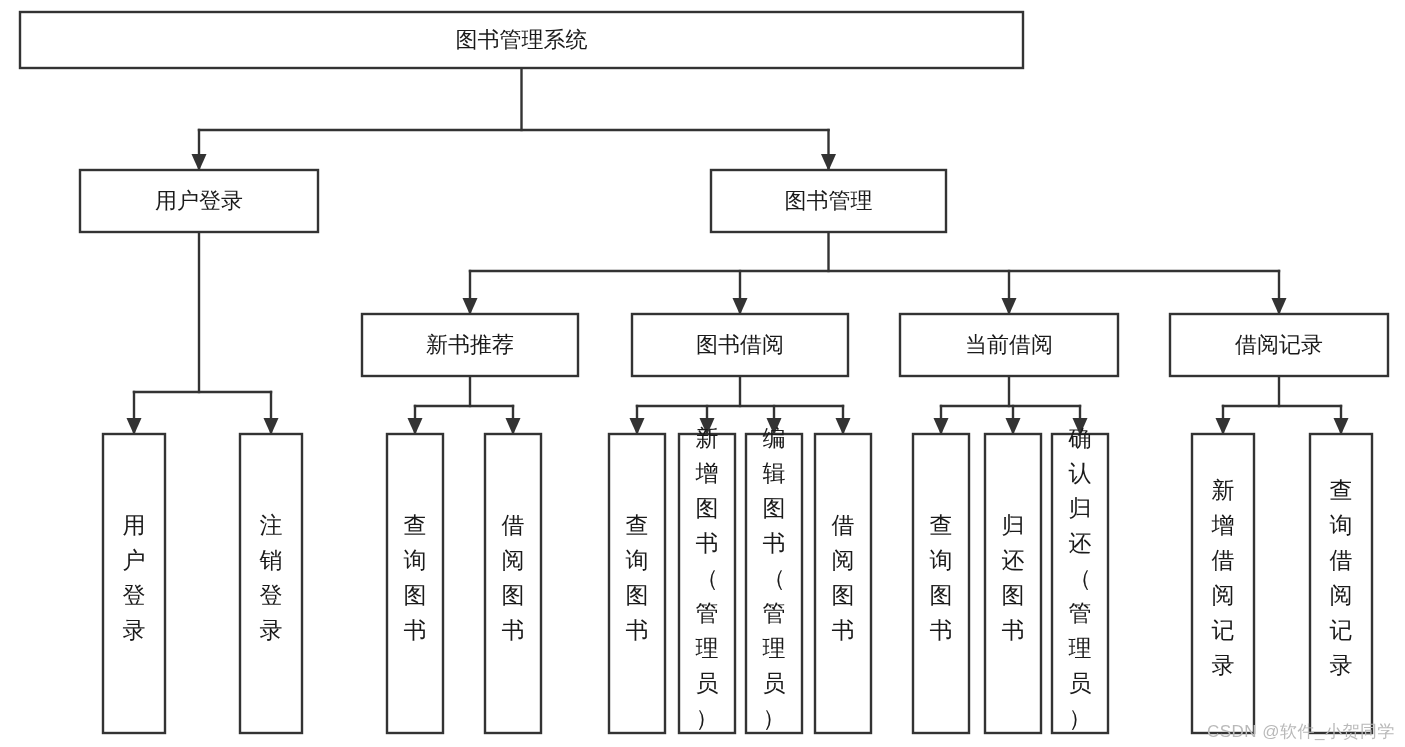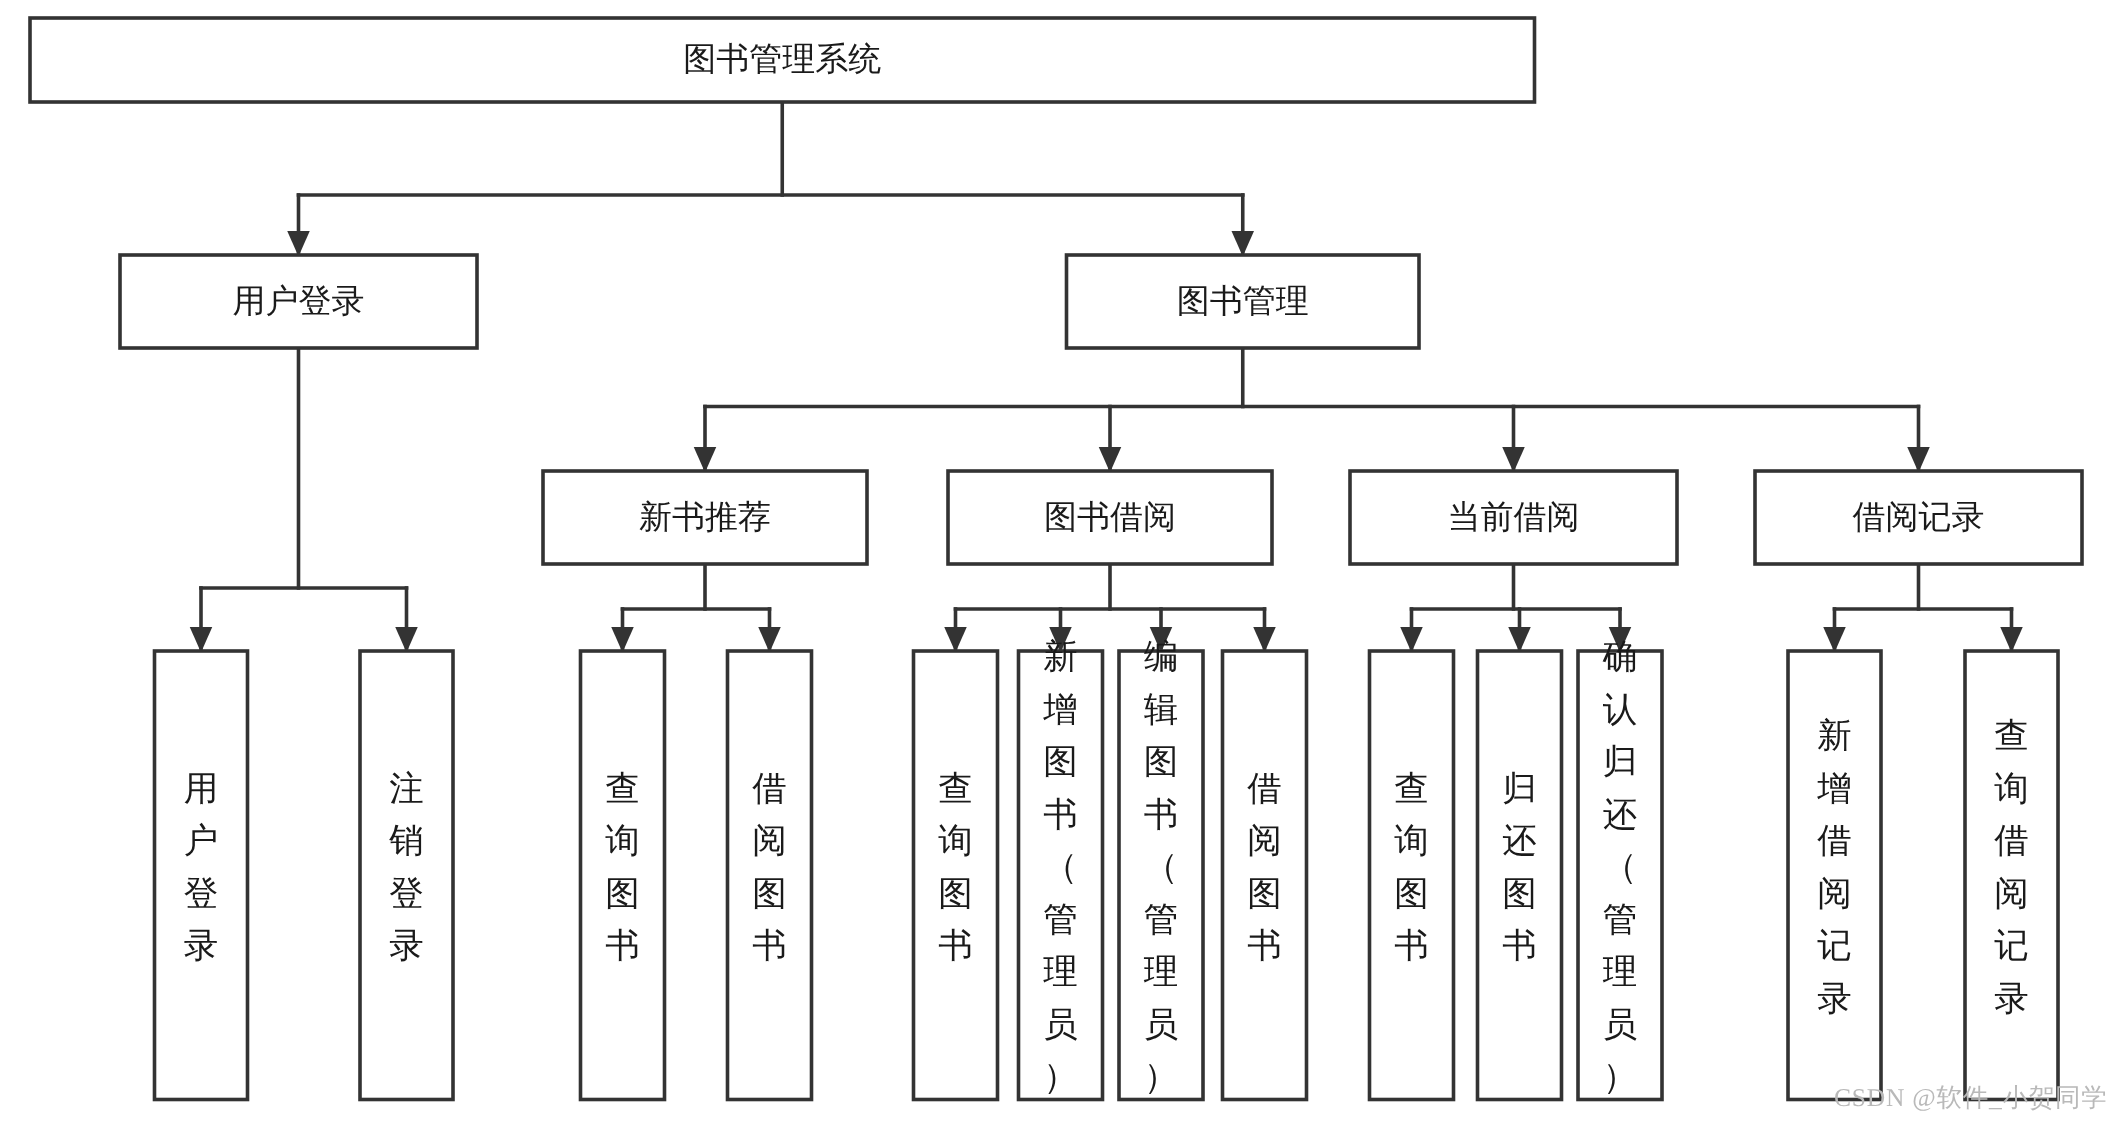--- a/index.html
+++ b/index.html
@@ -43,23 +43,23 @@
   }
   .node-label-h {
     font-family: "Liberation Sans", "DejaVu Sans", sans-serif;
     font-size: 22px;
     fill: #1a1a1a;
     text-anchor: middle;
     dominant-baseline: middle;
   }
   .watermark {
     position: absolute;
-    right: 0;
+    right: 10px;
     bottom: 4px;
-    font-family: Liberation Serif, serif;
+    font-family: Liberation Sans, sans-serif;
     font-size: 17px;
     color: #b9b9b9;
     letter-spacing: 0.5px;
     white-space: nowrap;
     user-select: none;
   }
 </style>
 </head>
 <body>
 

